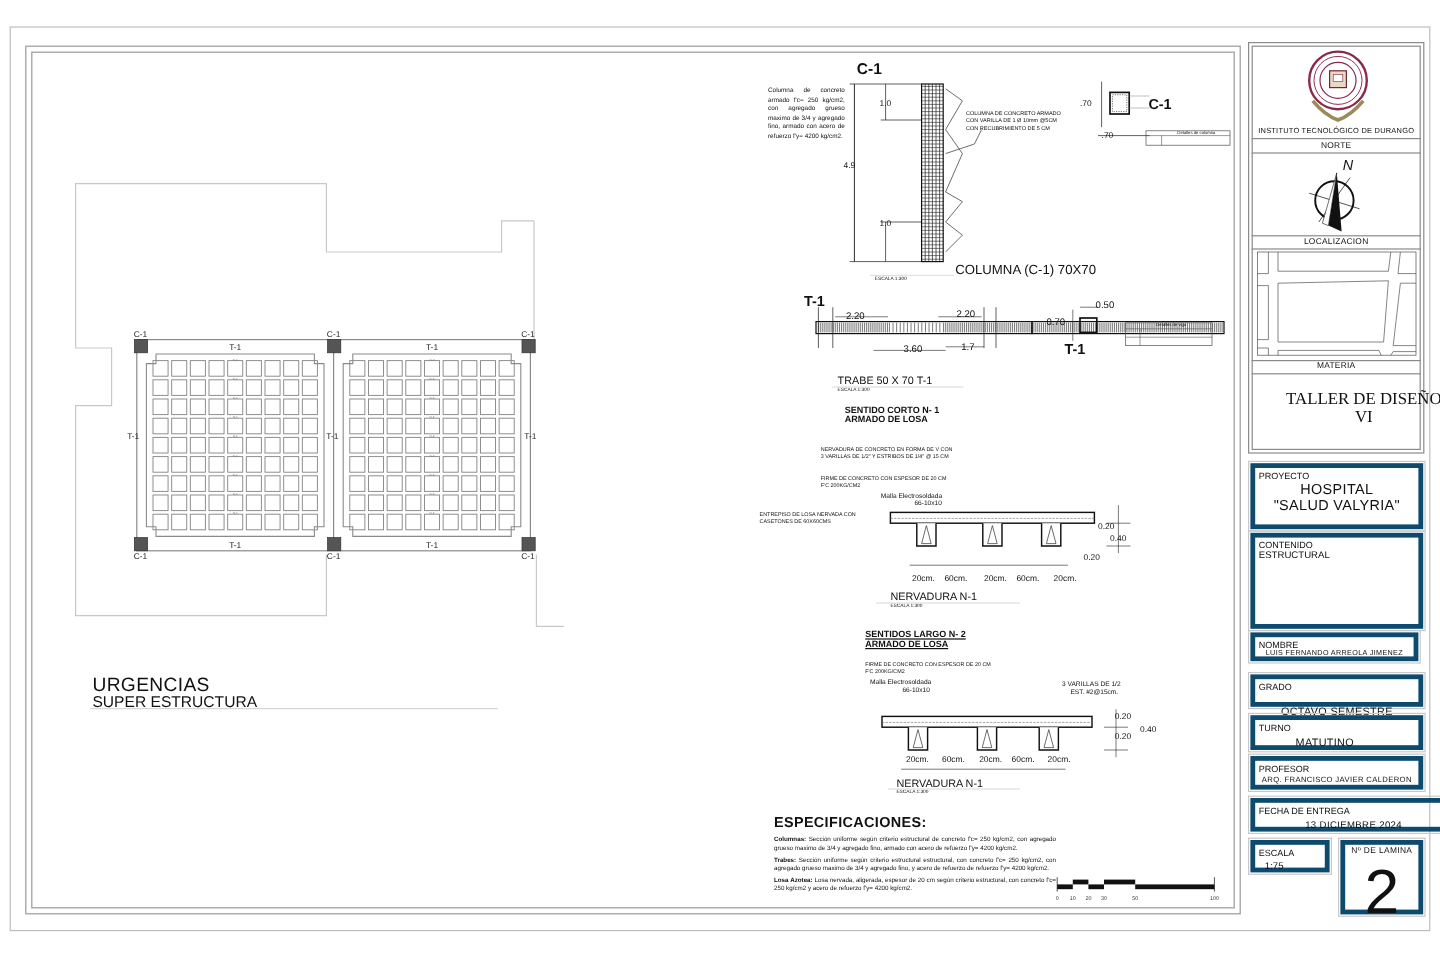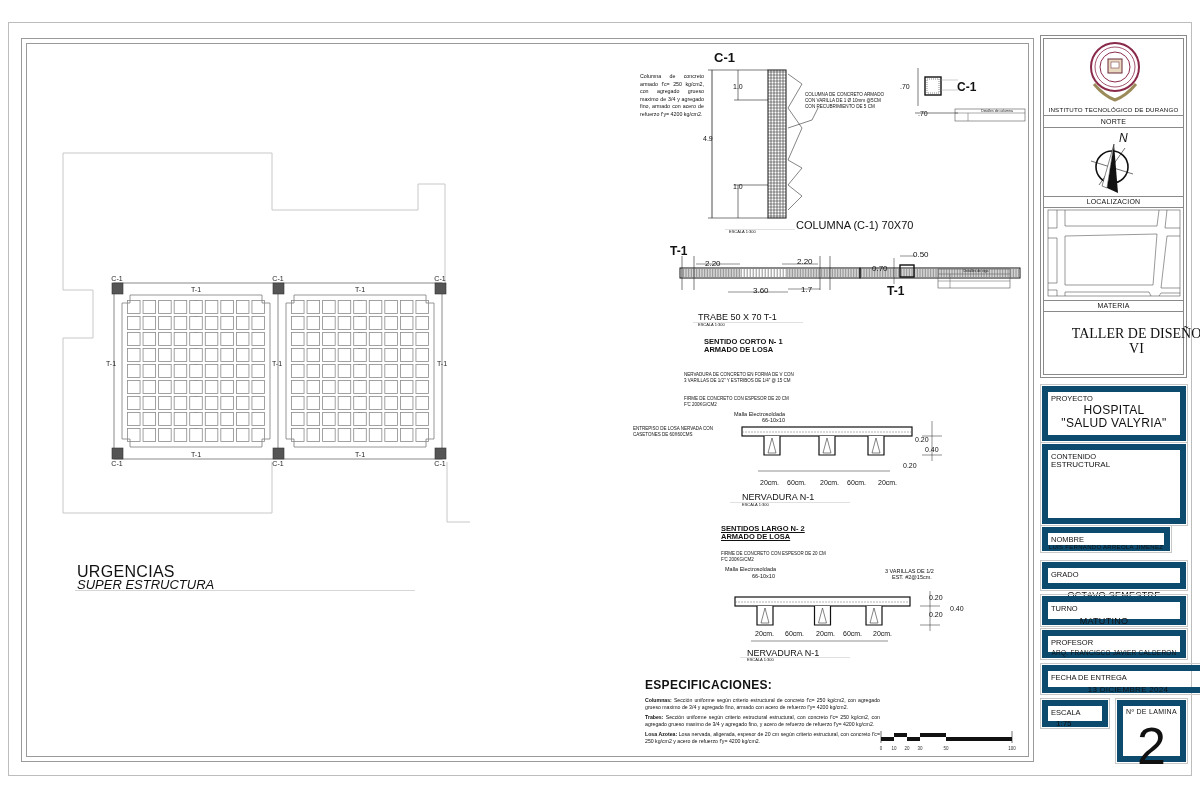--- a/index.html
+++ b/index.html
@@ -5,27 +5,27 @@
   html,body{margin:0;padding:0;background:#fff;}
   body{width:1200px;height:800px;position:relative;overflow:hidden;font-family:"Liberation Sans",sans-serif;color:#111;}
   .abs{position:absolute;}
   .frame-outer{left:8px;top:22px;width:1184px;height:754px;border:1px solid #bdbdbd;box-sizing:border-box;}
   .frame-a{left:21px;top:38px;width:1013px;height:724px;border:1px solid #9a9a9a;box-sizing:border-box;}
   .frame-b{left:26px;top:43px;width:1003px;height:714px;border:1px solid #9a9a9a;box-sizing:border-box;}
   .tb-outer{left:1040px;top:35px;width:147px;height:343px;border:1px solid #8a8a8a;box-sizing:border-box;}
   .tb-inner{left:1043px;top:38px;width:141px;height:337px;border:1px solid #8a8a8a;box-sizing:border-box;}
   .tb-sep{left:1043px;width:141px;height:0;border-top:1px solid #8a8a8a;}
   .tb-label{left:1043px;width:141px;text-align:center;font-size:7px;letter-spacing:.2px;}
-  .box{border:6px solid #0c4a6e;box-sizing:border-box;outline:1px solid #c8c8c8;outline-offset:1px;}
+  .box{border:4px solid #0c4a6e;box-sizing:border-box;outline:1px solid #c8c8c8;outline-offset:1px;}
   .box .lbl{position:absolute;left:3px;top:2px;font-size:7.5px;}
   .box .val{position:absolute;left:0;right:0;text-align:center;font-size:9px;letter-spacing:.3px;}
   .sheet-num{position:absolute;left:0;right:0;top:10px;text-align:center;font-size:52px;line-height:60px;}
   .t-small{font-size:5px;}
   .title-big{font-size:16px;letter-spacing:.3px;}
-  .title-sub{font-size:13px;font-style:italic;}
+  .title-sub{font-size:13px;}
   .spec-h{font-size:12px;font-weight:bold;letter-spacing:.3px;}
   .spec-p{font-size:5.2px;line-height:7px;width:235px;text-align:justify;}
   .spec-p b{font-weight:bold;}
   svg text{font-family:"Liberation Sans",sans-serif;}
 </style>
 </head>
 <body>
 
 <div class="abs frame-outer"></div>
 <div class="abs frame-a"></div>
@@ -733,21 +733,21 @@
     <div>HOSPITAL</div>
     <div>"SALUD VALYRIA"</div>
   </div>
 </div>
 
 <div class="abs box" style="left:1042px;top:444px;width:144px;height:80px;">
   <span class="lbl">CONTENIDO</span>
   <span class="lbl" style="top:10px;font-size:8px;">ESTRUCTURAL</span>
 </div>
 
-<div class="abs box" style="left:1042px;top:527px;width:128px;height:24px;">
+<div class="abs box" style="left:1042px;top:527px;width:140px;height:24px;">
   <span class="lbl">NOMBRE</span>
   <div class="val" style="top:11px;font-size:6px;">LUIS FERNANDO ARREOLA JIMENEZ</div>
 </div>
 
 <div class="abs box" style="left:1042px;top:562px;width:144px;height:27px;">
   <span class="lbl">GRADO</span>
   <div class="val" style="top:22px;">OCTAVO SEMESTRE</div>
 </div>
 
 <div class="abs box" style="left:1042px;top:596px;width:144px;height:29px;">

